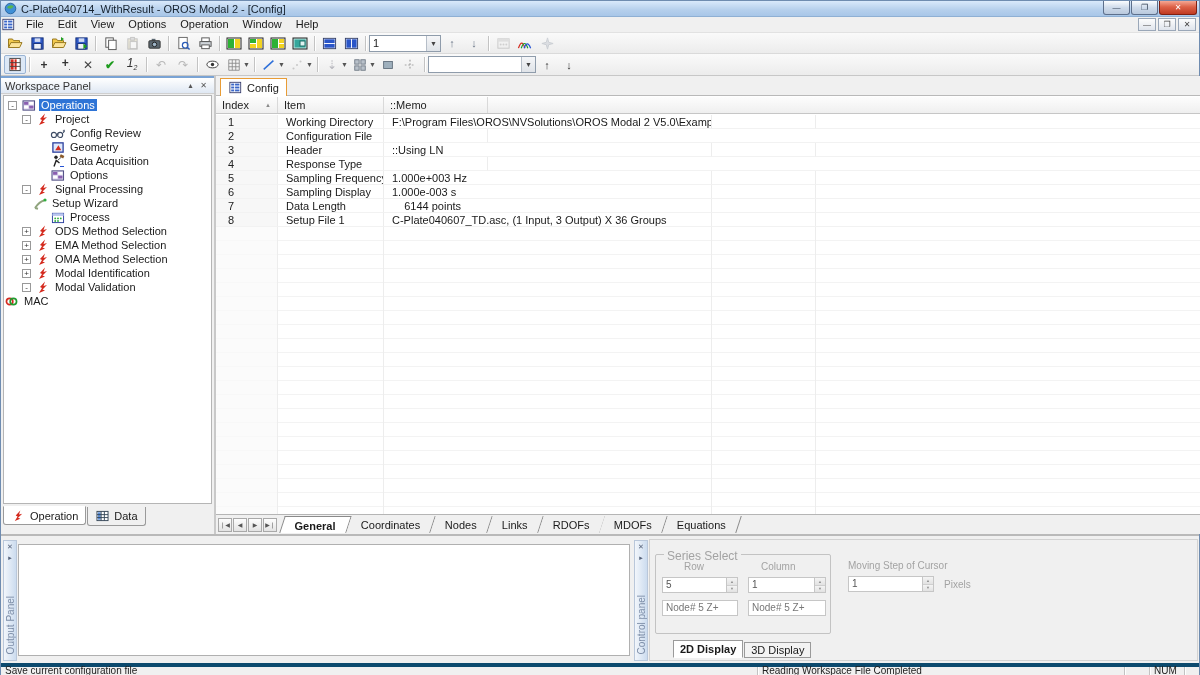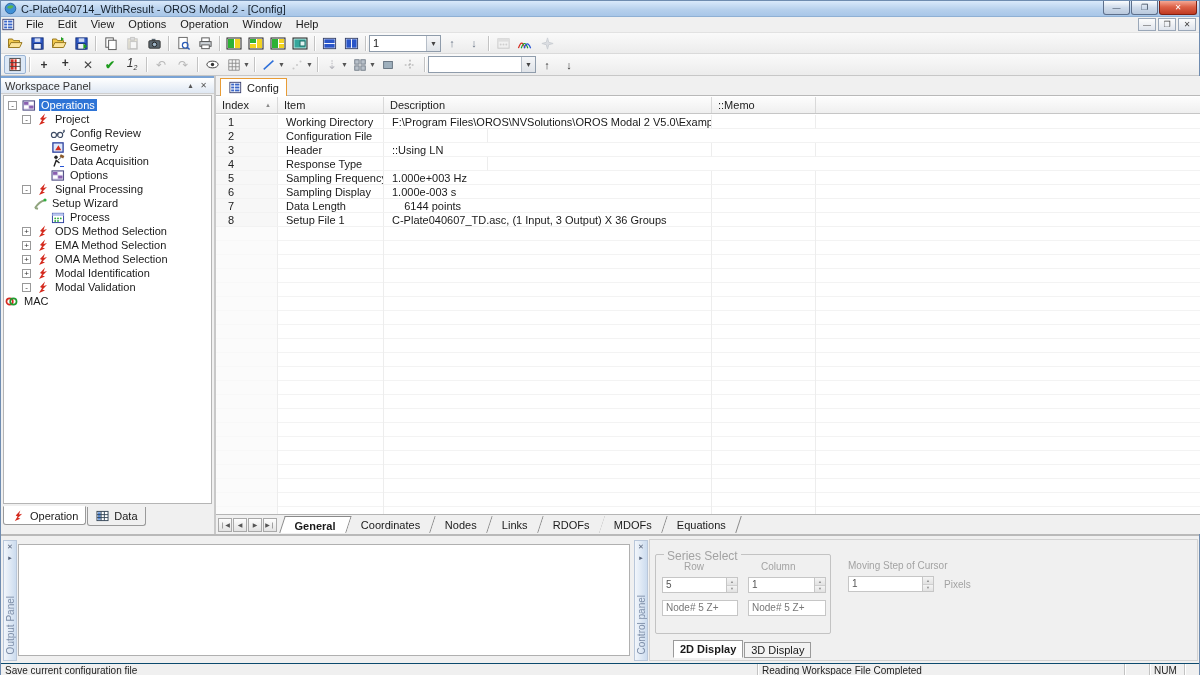--- a/index.html
+++ b/index.html
@@ -111,22 +111,22 @@
   .spincol { width:11px; border-left:1px solid #c6c6c6; display:flex; flex-direction:column; }
   .spincol div { flex:1; background:linear-gradient(#f4f4f4,#e2e2e2); font-size:4px; color:#909090;
     display:flex; align-items:center; justify-content:center; border-bottom:1px solid #cfcfcf; }
   .spincol div:last-child { border-bottom:none; }
   .rofield { position:absolute; height:16px; background:#fff; border:1px solid #c6c6c6; color:#777; font-size:10px; padding:1px 0 0 3px; }
   .ctabs { position:absolute; left:3px; bottom:2px; display:flex; align-items:flex-end; }
   .ctab { height:16px; padding:0 6px; border:1px solid #9a9a9a; background:#f3f3f3; display:flex; align-items:center; margin-right:1px; }
   .ctab.sel { background:#fff; height:18px; font-weight:bold; border-bottom:1px solid #fff;margin-left:20px; }
 
   
-  #statusbar { position:absolute; left:0; top:662px; width:100%; height:13px; background:#f0f0f0; border-top:1px solid #0c4a6e;
-    display:flex; align-items:center; font-size:10px; color:#222; }
+  #statusbar { position:absolute; left:0; top:662px; width:100%; height:13px; background:#f0f0f0; border-top:4px solid #0c4a6e;
+    display:flex; align-items:flex-end; font-size:10px; color:#222; }
   .ssep { width:1px; height:100%; background:#c2c2c2; box-shadow:1px 0 0 #fff; flex:0 0 auto; }
   .scell { padding:0 4px; white-space:nowrap; overflow:hidden; }
 
   svg { display:block; }
   .glyph { font-size:12px; line-height:1; }
 </style>
 </head>
 <body>
 
 <div id="app">
@@ -646,23 +646,20 @@
       </div>
     </div>
 
     <div class="grid-header">
       <div class="ghc c-idx">
         <span>Index</span>
         <span class="sortglyph">▲</span>
       </div>
       <div class="ghc c-item">
           <span>Item</span>
-        </div>
-      <div class="ghc c-desc">
-          <span>Description</span>
         </div>
       <div class="ghc c-memo">
           <span>::Memo</span>
         </div>
       <div class="ghc c-fill"></div>
     </div>
 
     <div class="grid-rows">
       <div class="grow">
         <div class="gc idx c-idx">1</div>

